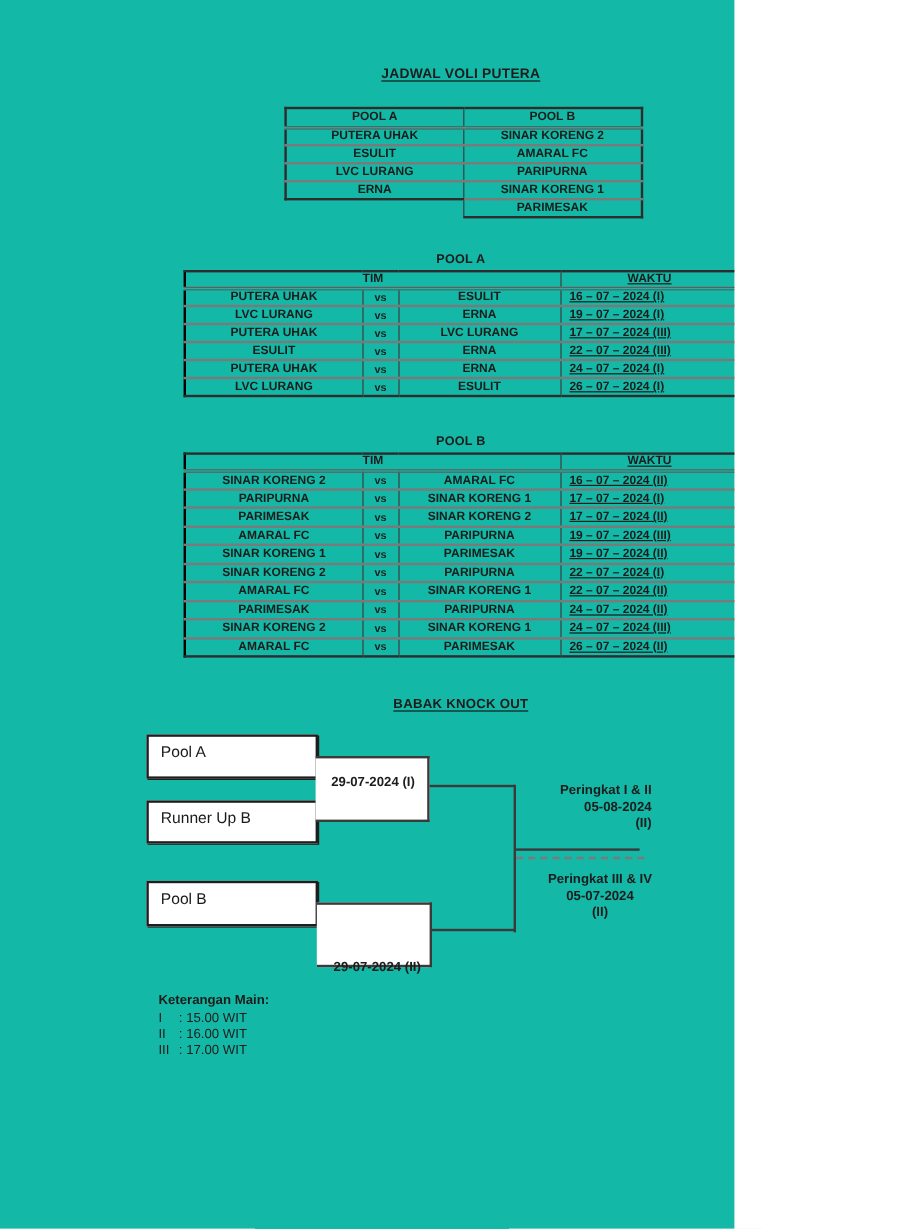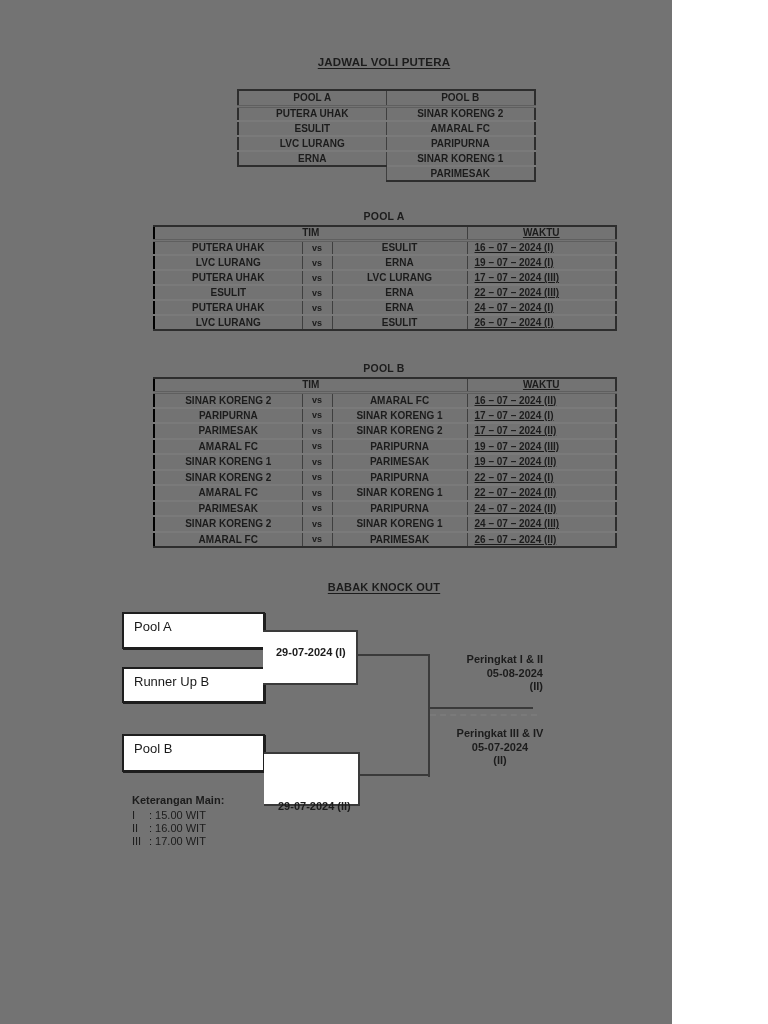--- a/index.html
+++ b/index.html
@@ -1,21 +1,21 @@
 <!DOCTYPE html>
 <html><head>
 <meta charset="utf-8">
 <style>
   * { margin: 0; padding: 0; box-sizing: border-box; }
   html, body { background: #ffffff; }
   .page {
     position: relative;
-    width: 672px;
+    width: 612px;
     height: 1024px;
-    background: #737373;
+    background: #14b8a6;
     font-family: "Liberation Sans", "DejaVu Sans", sans-serif;
     color: #1c1c1c;
     overflow: hidden;
   }
   
   .doc-title {
     position: absolute; left: 0; top: 56; top: 56px; width: 768px;
     text-align: center; font-size: 11.5px; font-weight: bold;
     text-decoration: underline; text-underline-offset: 2px; letter-spacing: .2px;
   }
@@ -82,21 +82,21 @@
   .v-line { position: absolute; width: 0; border-left: 2px solid #3a3a3a; }
   .conn-top    { left: 358px; top: 654px; width: 71px; }
   .conn-bottom { left: 360px; top: 774px; width: 69px; }
   .spine       { left: 428px; top: 654px; height: 123px; }
   .winner-line { left: 429px; top: 707px; width: 104px; }
   .dashed-line { position: absolute; left: 430px; top: 714px; width: 107px; height: 0; border-top: 2px dashed #7a7a7a; }
   .ko-result { position: absolute; width: 110px; text-align: center; font-size: 11px; font-weight: bold; line-height: 13.5px; white-space: nowrap; }
   .ko-result-final { left: 433px; top: 653px; text-align: right; }
   .ko-result-third { left: 445px; top: 727px; }
   
-  .legend { position: absolute; left: 132px; top: 794px; font-size: 11px; line-height: 13px; }
+  .legend { position: absolute; left: 132px; top: 828px; font-size: 11px; line-height: 13px; }
   .legend-heading { font-weight: bold; margin-bottom: 2px; }
   .legend-item .numeral { display: inline-block; width: 17px; }
 </style>
 </head>
 <body>
 
 <div class="page">
 
   <div class="doc-title">JADWAL VOLI PUTERA</div>
 

